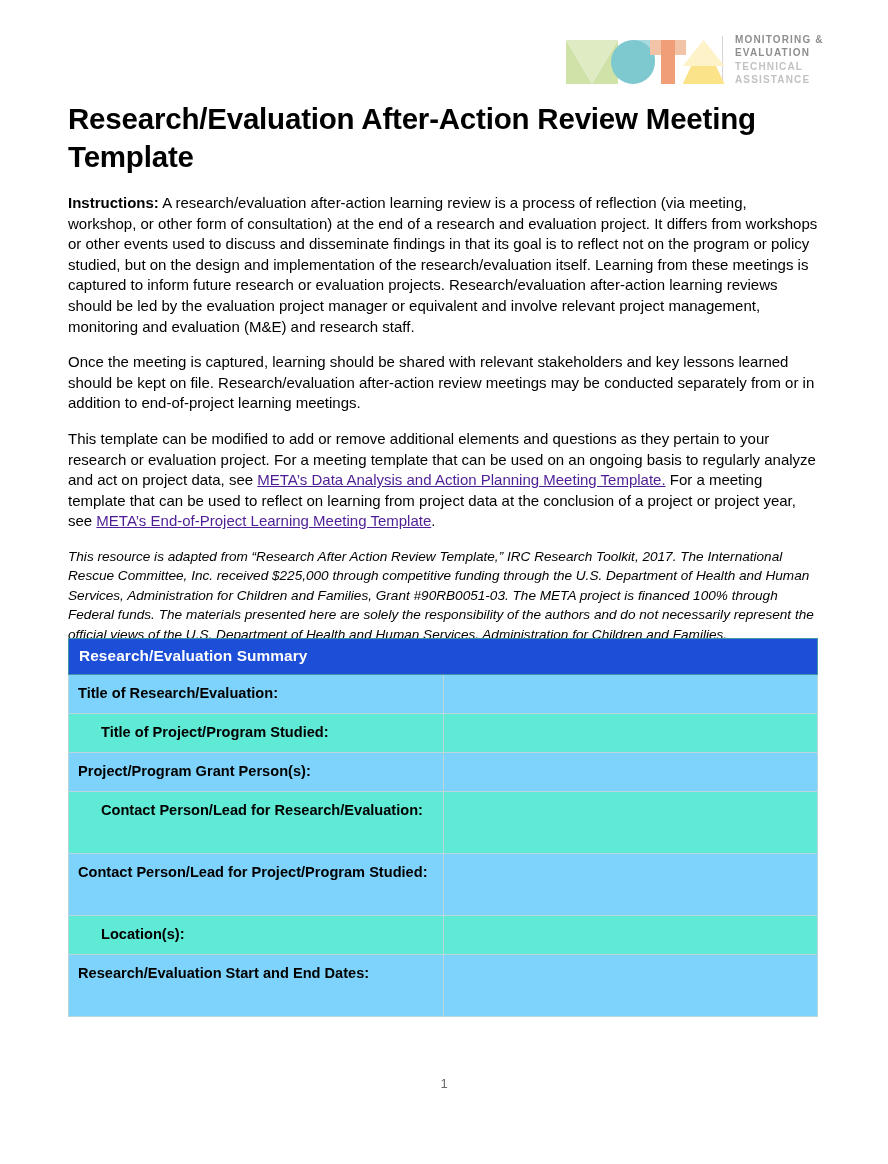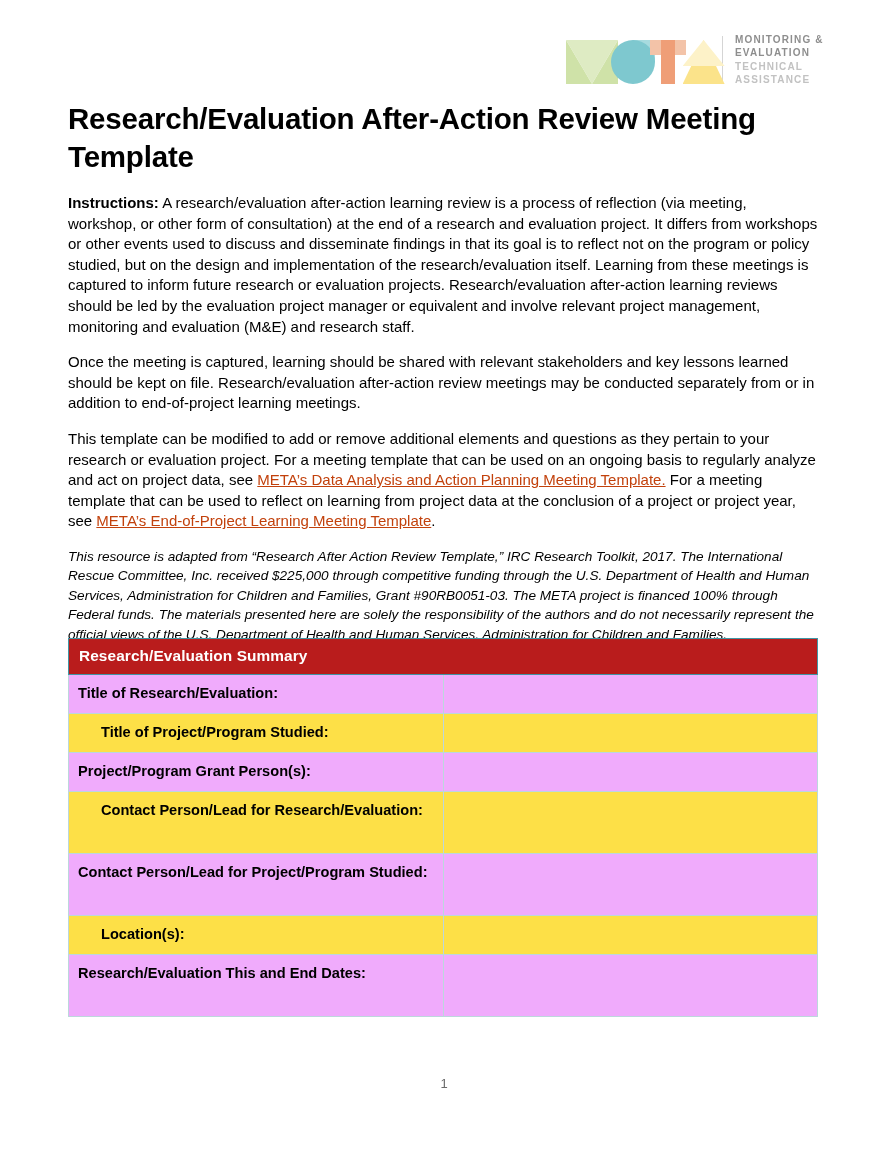--- a/index.html
+++ b/index.html
@@ -195,21 +195,21 @@
   p.para {
     font-size: 15px;
     line-height: 20.6px;
     margin-bottom: 15px;
     text-align: left;
     color: #000;
   }
   p.para .lead { font-weight: bold; }
 
   a.doclink {
-    color: #c2410c;
+    color: #4c1d95;
     text-decoration: underline;
   }
 
   p.credit {
     font-size: 13.6px;
     line-height: 19.4px;
     font-style: italic;
     margin-top: 7px;
     color: #000;
   }
@@ -218,21 +218,21 @@
   .summary-table {
     position: absolute;
     top: 638px;
     left: 68px;
     width: 750px;
     border-collapse: collapse;
     table-layout: fixed;
   }
 
   .summary-table th.hdr {
-    background: #b91c1c;
+    background: #1d4ed8;
     color: #ffffff;
     text-align: left;
     font-size: 15.4px;
     font-weight: bold;
     padding: 8px 10px 9px 10px;
     border: 1px solid #4096a5;
     letter-spacing: 0.1px;
   }
 
   .summary-table td {
@@ -245,22 +245,22 @@
     color: #000;
   }
 
   .summary-table td.label {
     width: 257px;
     white-space: nowrap;
     overflow: visible;
   }
   .summary-table td.value { width: 493px; }
 
-  tr.tint td { background: #f0abfc; }
-  tr.plain td { background: #fde047; padding-left: 32px; }
+  tr.tint td { background: #7dd3fc; }
+  tr.plain td { background: #5eead4; padding-left: 32px; }
 
   td.one-line  { height: 39px; }
   td.two-line  { height: 62px; }
 
   
   .page-number {
     position: absolute;
     top: 1076px;
     left: 0;
     width: 888px;
@@ -345,21 +345,21 @@
       </tr>
       <tr class="tint">
         <td class="label two-line">Contact Person/Lead for Project/Program Studied:</td>
         <td class="value two-line"></td>
       </tr>
       <tr class="plain">
         <td class="label one-line">Location(s):</td>
         <td class="value one-line"></td>
       </tr>
       <tr class="tint">
-        <td class="label two-line">Research/Evaluation This and End Dates:</td>
+        <td class="label two-line">Research/Evaluation Start and End Dates:</td>
         <td class="value two-line"></td>
       </tr>
     </tbody>
   </table>
 
   <div class="page-number">1</div>
 
 </div>
 
 </body></html>

